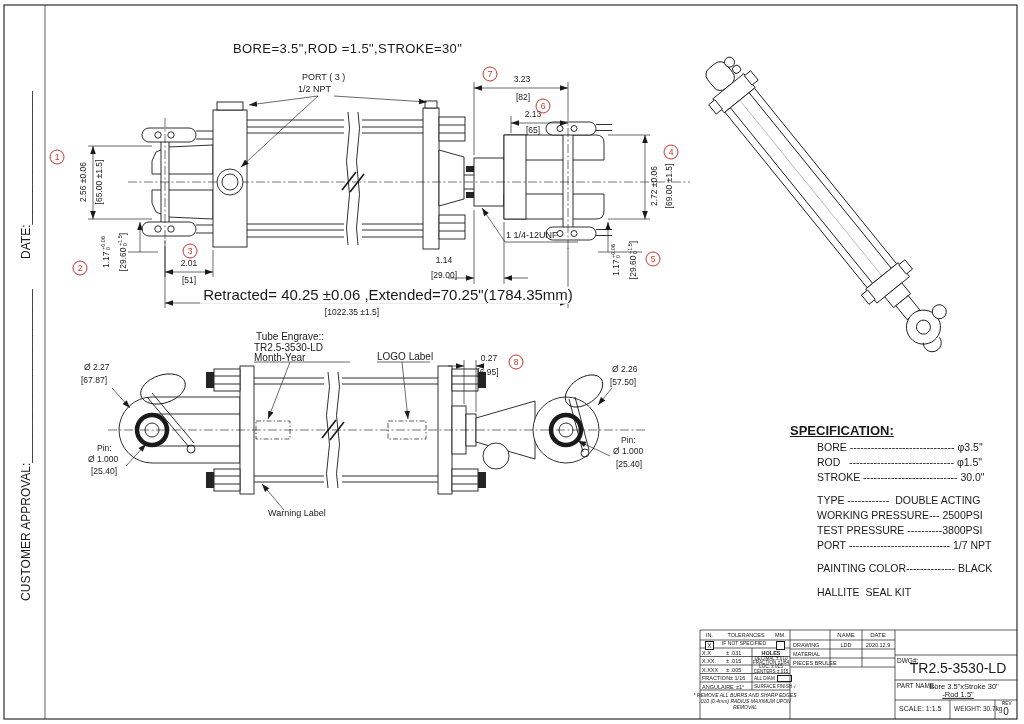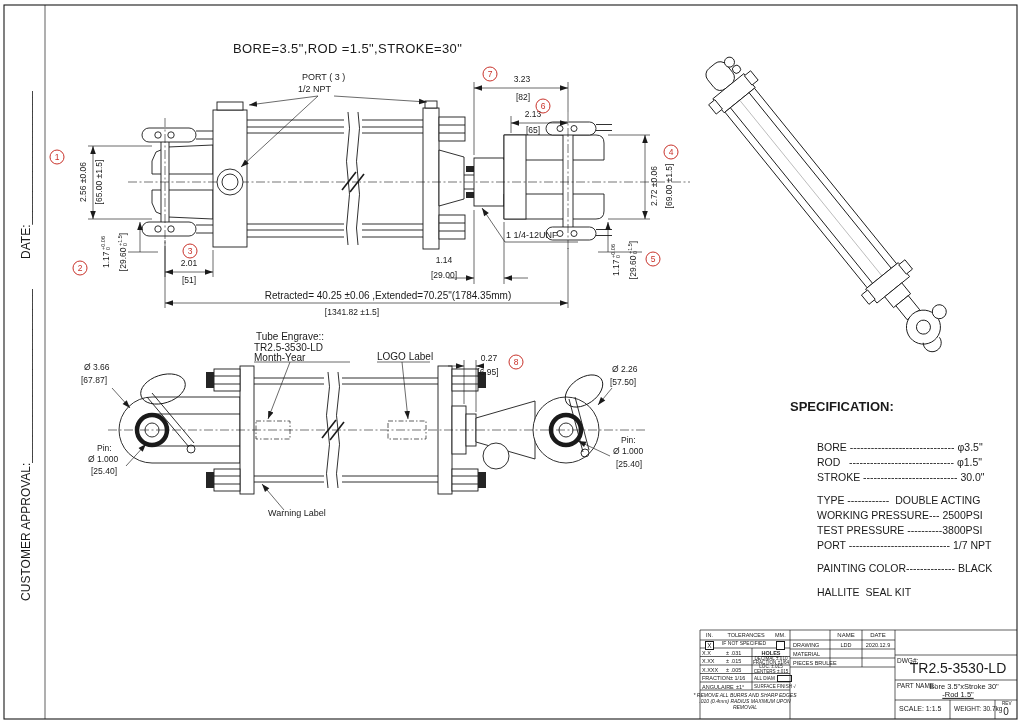--- a/index.html
+++ b/index.html
@@ -12,21 +12,21 @@
   .cl{stroke:#1a1a1a;stroke-width:0.6;stroke-dasharray:9 2.5 2 2.5;fill:none;}
   .dm{stroke:#1a1a1a;stroke-width:0.65;fill:none;}
   .dash{stroke:#1a1a1a;stroke-width:0.7;stroke-dasharray:5 2 1.5 2;fill:none;}
   .frm{stroke:#1a1a1a;stroke-width:1.1;fill:none;}
   .grid{stroke:#1a1a1a;stroke-width:0.7;}
   .t{position:absolute;white-space:nowrap;color:#1a1a1a;line-height:1.1;}
   .c{transform:translate(-50%,-50%);}
   .rot{transform:translate(-50%,-50%) rotate(-90deg);display:flex;align-items:center;}
   .f45{font-size:4.6px}.f5{font-size:5px}.f55{font-size:5.5px}.f6{font-size:6px}
   .f65{font-size:6.5px}.f7{font-size:7px}.f75{font-size:7.5px}.f8{font-size:10px}
-  .f85{font-size:8.5px}.f9{font-size:9px}.f95{font-size:10px}.f10{font-size:10px}.f12{font-size:12px}.f13{font-size:13px}.f14{font-size:14px}
+  .f85{font-size:8.5px}.f9{font-size:9px}.f95{font-size:15px}.f10{font-size:10px}.f12{font-size:12px}.f13{font-size:13px}.f14{font-size:14px}
   .b{font-weight:bold}
   .callout{position:absolute;width:13px;height:13px;border:1.2px solid #c9332b;border-radius:50%;
            color:#c9332b;font-size:8.5px;line-height:13px;text-align:center;
            transform:translate(-50%,-50%);background:transparent;}
   .stk{display:inline-flex;flex-direction:column;font-size:5.5px;line-height:5.2px;margin-left:1.5px;}
   .cb{display:inline-block;width:7px;height:7px;border:1px solid #1a1a1a;position:relative;vertical-align:middle;background:#fff;}
   .cbx{position:absolute;left:0;top:-0.5px;width:7px;font-size:6.5px;line-height:7.5px;text-align:center;}
   .minibox{display:inline-block;width:13px;height:5px;border:0.8px solid #1a1a1a;vertical-align:middle;margin-left:2px;}
   .ul{text-decoration:underline;}
   .specline{position:absolute;left:790px;font-size:10.5px;white-space:pre;padding-left:27px;}
@@ -317,21 +317,21 @@
         <span>+1.5</span>
         <span>0</span>
       </span>
       <span>]</span>
 </div>
 
 <div class="t c f85" style="left:189px;top:264px">2.01</div>
 <div class="t c f85" style="left:189px;top:281px">[51]</div>
 
 <div class="t c f95" style="left:388px;top:295px;background:#fff;padding:0 3px">Retracted=  40.25 ±0.06  ,Extended=70.25"(1784.35mm)</div>
-<div class="t c f85" style="left:352px;top:313px">[1341.82 ±1.5]</div>
+<div class="t c f85" style="left:352px;top:313px">[1022.35 ±1.5]</div>
 
 <div class="t c f85" style="left:522px;top:80px">3.23</div>
 <div class="t c f85" style="left:523px;top:98px">[82]</div>
 
 <div class="t c f85" style="left:533px;top:115px">2.13</div>
 <div class="t c f85" style="left:533px;top:131px">[65]</div>
 
 <div class="t rot f85" style="left:655px;top:186px">2.72 ±0.06</div>
 <div class="t rot f85" style="left:670px;top:186px">[69.00 ±1.5]</div>
 
@@ -356,42 +356,42 @@
 
 <div class="t f8" style="left:256px;top:331px">Tube Engrave::</div>
 <div class="t f8" style="left:254px;top:342px">TR2.5-3530-LD</div>
 <div class="t f8" style="left:254px;top:352px">Month-Year</div>
 <div class="t f8" style="left:377px;top:351px">LOGO Label</div>
 <div class="t f9" style="left:268px;top:509px">Warning Label</div>
 
 <div class="t c f85" style="left:489px;top:359px">0.27</div>
 <div class="t c f85" style="left:488px;top:373px">[6.95]</div>
 
-<div class="t f85" style="left:84px;top:363px">Ø 3.66</div>
+<div class="t f85" style="left:84px;top:363px">Ø 2.27</div>
 <div class="t f85" style="left:81px;top:376px">[67.87]</div>
 <div class="t f85" style="left:97px;top:444px">Pin:</div>
 <div class="t f85" style="left:88px;top:455px">Ø 1.000</div>
 <div class="t f85" style="left:91px;top:467px">[25.40]</div>
 
 <div class="t f85" style="left:612px;top:365px">Ø 2.26</div>
 <div class="t f85" style="left:610px;top:378px">[57.50]</div>
 <div class="t f85" style="left:621px;top:436px">Pin:</div>
 <div class="t f85" style="left:613px;top:447px">Ø 1.000</div>
 <div class="t f85" style="left:616px;top:460px">[25.40]</div>
 
 <div class="callout" style="left:57px;top:157px">1</div>
 <div class="callout" style="left:80px;top:268px">2</div>
 <div class="callout" style="left:190px;top:251px">3</div>
 <div class="callout" style="left:671px;top:152px">4</div>
 <div class="callout" style="left:653px;top:259px">5</div>
 <div class="callout" style="left:543px;top:106px">6</div>
 <div class="callout" style="left:490px;top:74px">7</div>
 <div class="callout" style="left:516px;top:362px">8</div>
 
-<div class="t f13 b" style="left:790px;top:400px;">SPECIFICATION:</div>
+<div class="t f13 b" style="left:790px;top:424px;text-decoration:underline">SPECIFICATION:</div>
 <div class="specline" style="top:441px">BORE ------------------------------ φ3.5"</div>
 <div class="specline" style="top:456px">ROD   ------------------------------ φ1.5"</div>
 <div class="specline" style="top:471px">STROKE --------------------------- 30.0"</div>
 <div class="specline" style="top:494px">TYPE ------------  DOUBLE ACTING</div>
 <div class="specline" style="top:509px">WORKING PRESSURE--- 2500PSI</div>
 <div class="specline" style="top:524px">TEST PRESSURE ----------3800PSI</div>
 <div class="specline" style="top:539px">PORT ----------------------------- 1/7 NPT</div>
 <div class="specline" style="top:562px">PAINTING COLOR-------------- BLACK</div>
 <div class="specline" style="top:586px">HALLITE  SEAL KIT</div>
 

